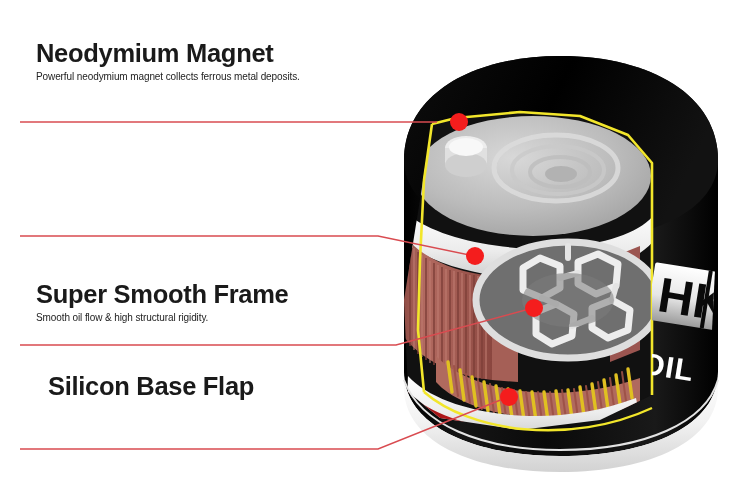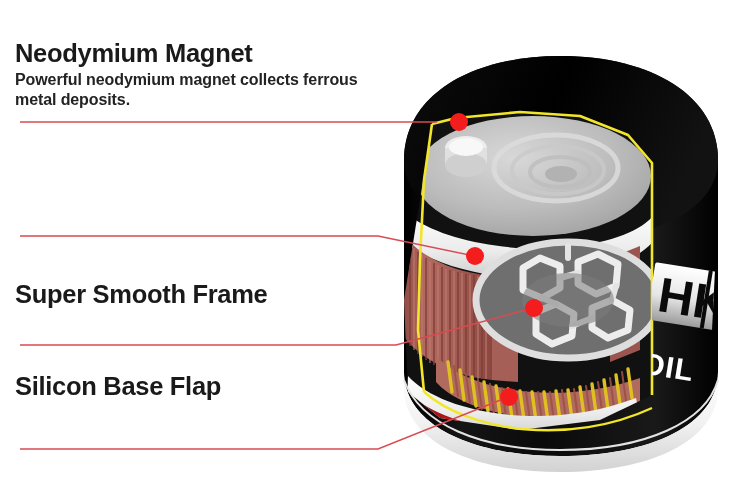--- a/index.html
+++ b/index.html
@@ -26,45 +26,45 @@
     left: 0;
     top: 0;
     width: 750px;
     height: 492px;
     pointer-events: none;
   }
 
   
   .callout {
     position: absolute;
-    left: 15px;
+    left: 36px;
     width: 378px;
   }
   .callout-title {
     font-size: 25.5px;
     font-weight: bold;
     color: #1a1a1a;
     letter-spacing: -0.3px;
     line-height: 1.04;
     margin: 0 0 3px 0;
     white-space: nowrap;
   }
   .callout-desc {
-    font-size: 16px;
-    font-weight: bold;
+    font-size: 10px;
+    font-weight: normal;
     color: #232323;
     line-height: 1.30;
     margin: 0;
     letter-spacing: -0.1px;
   }
 
   #callout-1 { top: 40px; }
   #callout-2 { top: 153px; }
   #callout-3 { top: 281px; }
-  #callout-4 { top: 373px; }
+  #callout-4 { top: 373px; margin-left: 12px; }
 
   
   #leader-layer {
     position: absolute;
     left: 0;
     top: 0;
     width: 750px;
     height: 492px;
     pointer-events: none;
   }
@@ -314,19 +314,20 @@
   </svg>
 
   <div class="callout" id="callout-1">
     <h2 class="callout-title">Neodymium Magnet</h2>
     <p class="callout-desc">Powerful neodymium magnet collects ferrous metal deposits.</p>
   </div>
 
 
   <div class="callout" id="callout-3">
     <h2 class="callout-title">Super Smooth Frame</h2>
+    <p class="callout-desc">Smooth oil flow &amp; high structural rigidity.</p>
   </div>
 
   <div class="callout" id="callout-4">
     <h2 class="callout-title">Silicon Base Flap</h2>
   </div>
 
 </div>
 
 </body></html>

